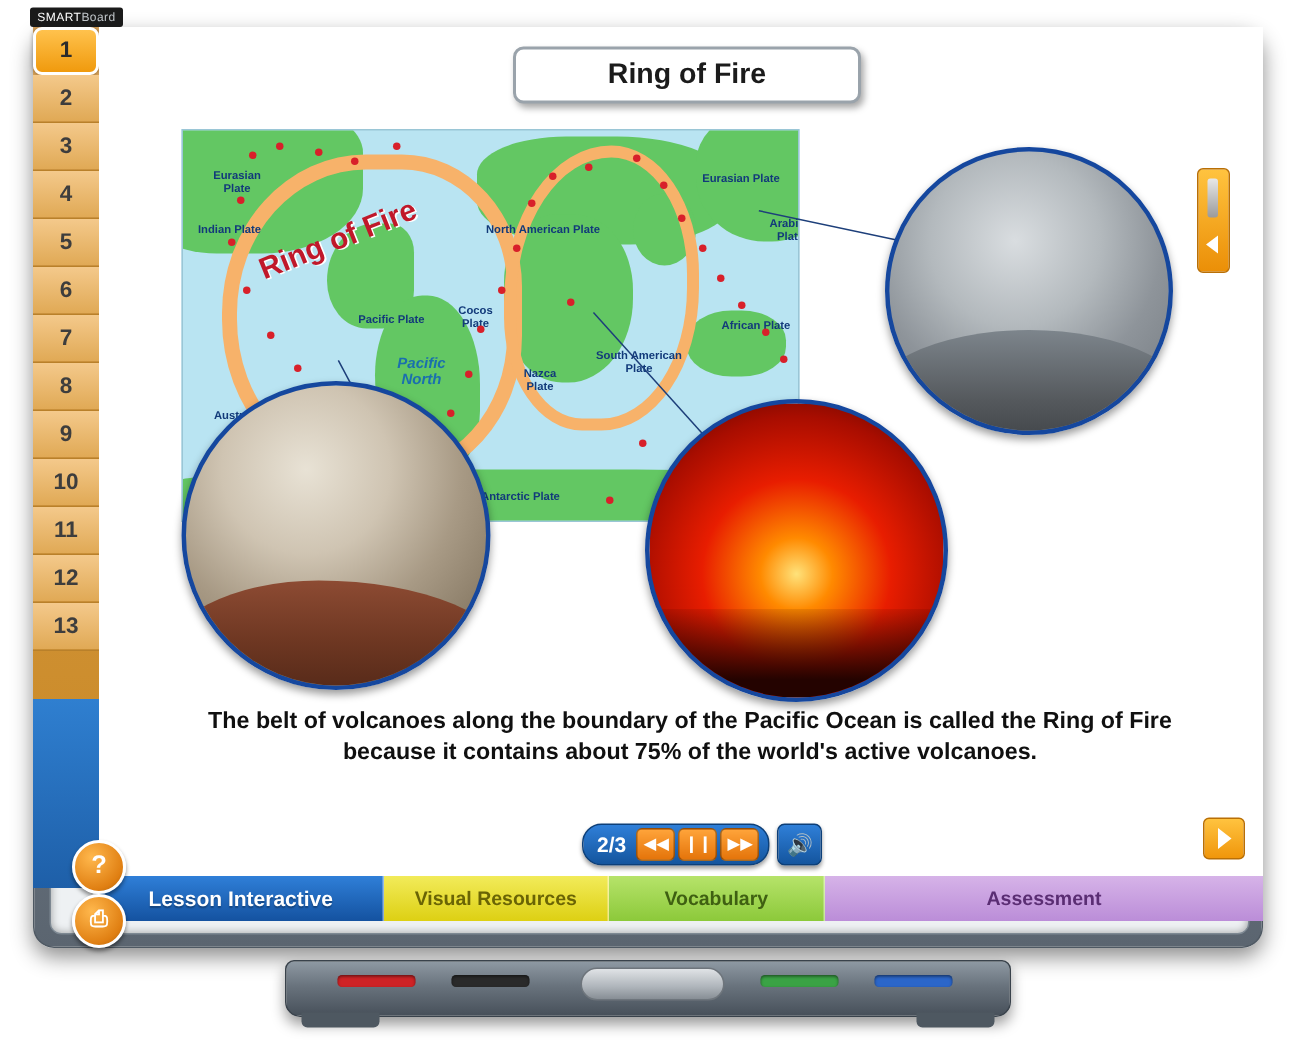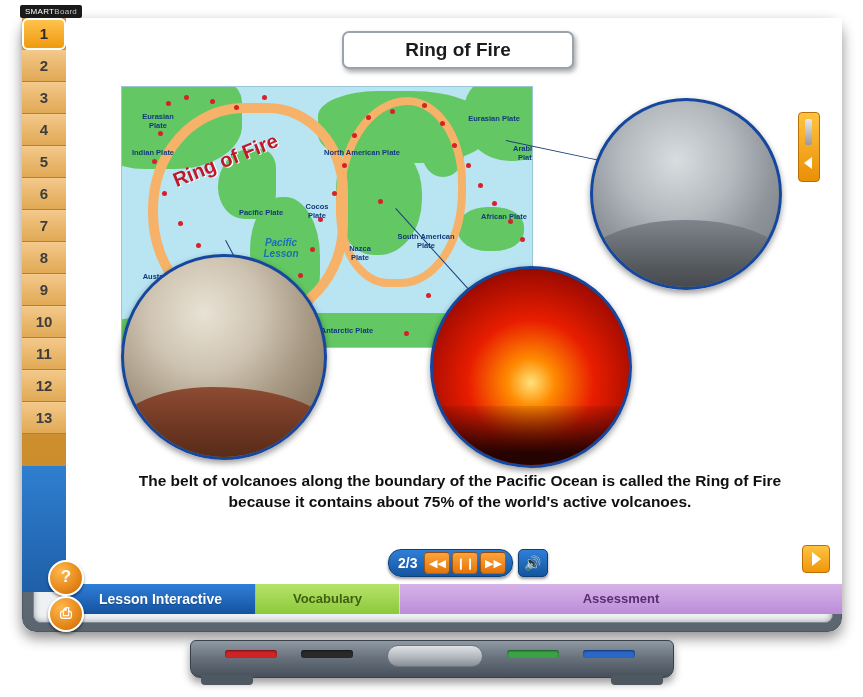--- a/index.html
+++ b/index.html
@@ -514,21 +514,21 @@
 Plate</div>
     <div class="plate-label" style="left:352px; top:126px; width:60px;">African Plate</div>
     <div class="plate-label" style="left:218px; top:158px; width:40px;">Nazca
 Plate</div>
     <div class="plate-label" style="left:268px; top:146px; width:72px;">South American
 Plate</div>
     <div class="plate-label" style="left:10px;  top:186px; width:78px;">Australian Plate</div>
     <div class="plate-label" style="left:186px; top:240px; width:78px;">Antarctic Plate</div>
 
     <div class="ocean-label" style="left:130px; top:150px; width:58px; white-space:pre-line;">Pacific
-Lesson</div>
+North</div>
 
     <div class="volcano-dot" style="left:44px;  top:14px;"></div>
     <div class="volcano-dot" style="left:62px;  top:8px;"></div>
     <div class="volcano-dot" style="left:88px;  top:12px;"></div>
     <div class="volcano-dot" style="left:112px; top:18px;"></div>
     <div class="volcano-dot" style="left:140px; top:8px;"></div>
     <div class="volcano-dot" style="left:36px;  top:44px;"></div>
     <div class="volcano-dot" style="left:30px;  top:72px;"></div>
     <div class="volcano-dot" style="left:40px;  top:104px;"></div>
     <div class="volcano-dot" style="left:56px;  top:134px;"></div>
@@ -580,20 +580,21 @@
   <div id="next-arrow"></div>
 </div>
 
 <div id="side-tab">
   <div class="pen"></div>
   <div class="arrow"></div>
 </div>
 
 <div id="tabbar">
   <div class="tab tab-lesson active">Lesson Interactive</div>
+  <div class="tab tab-visual">Visual Resources</div>
   <div class="tab tab-vocab">Vocabulary</div>
   <div class="tab tab-assessment">Assessment</div>
 </div>
 
 <div id="pen-tray">
   <div class="pen-slot" id="slot-red"></div>
   <div class="pen-slot" id="slot-black"></div>
   <div id="eraser"></div>
   <div class="pen-slot" id="slot-green"></div>
   <div class="pen-slot" id="slot-blue"></div>

